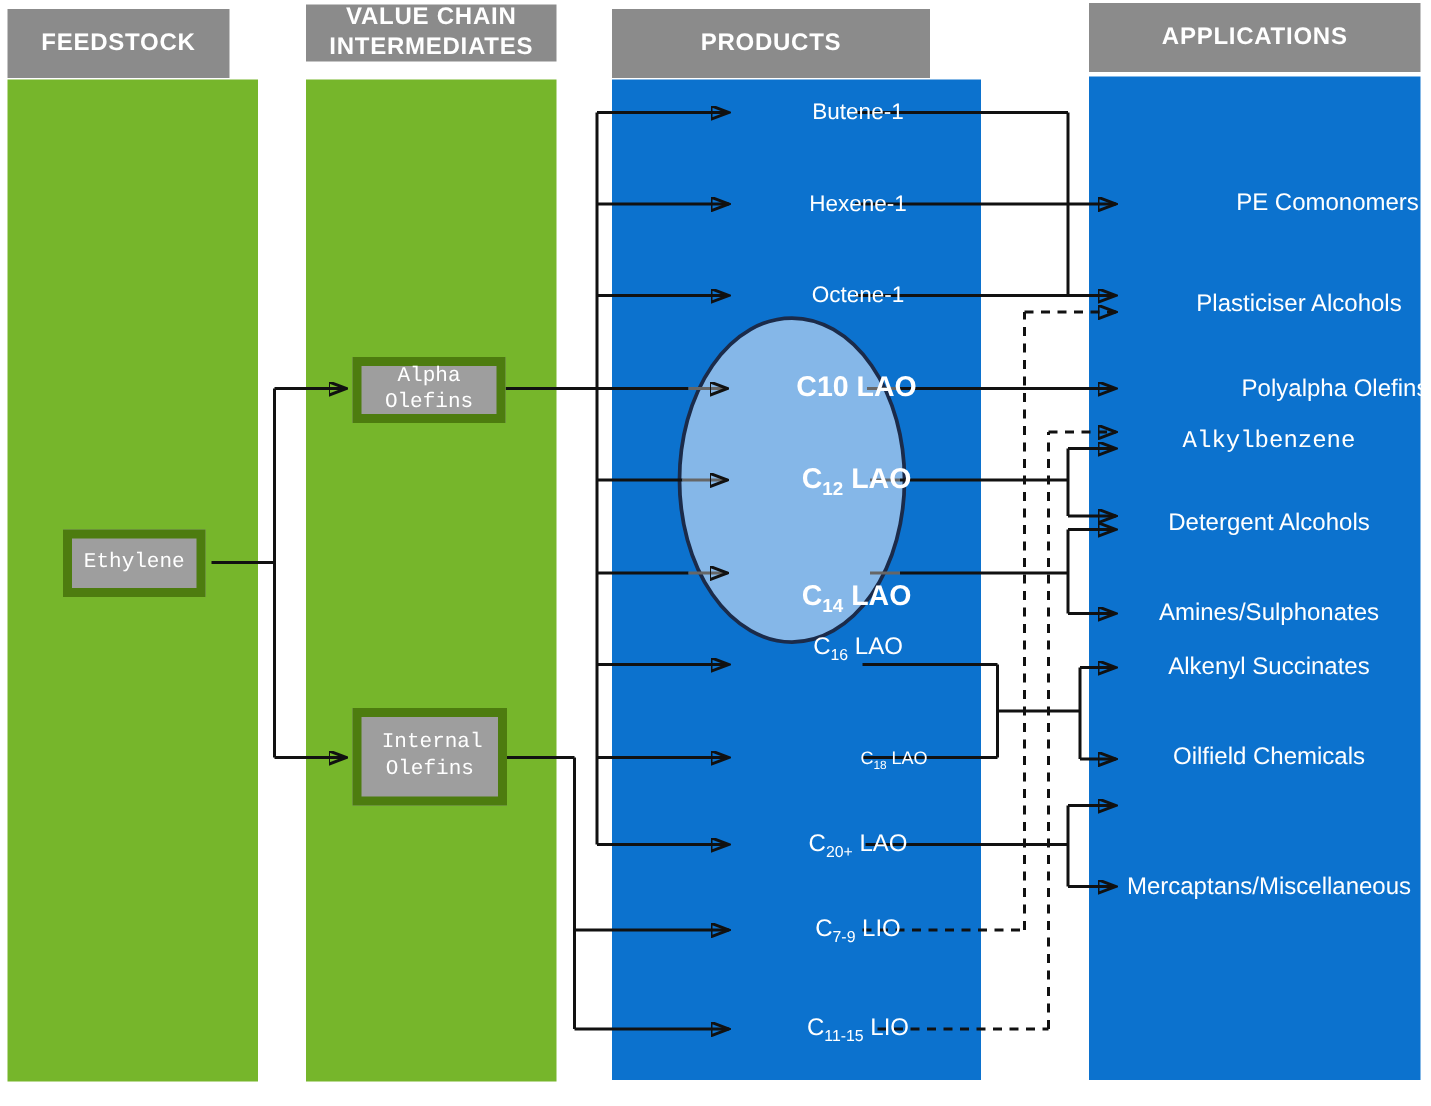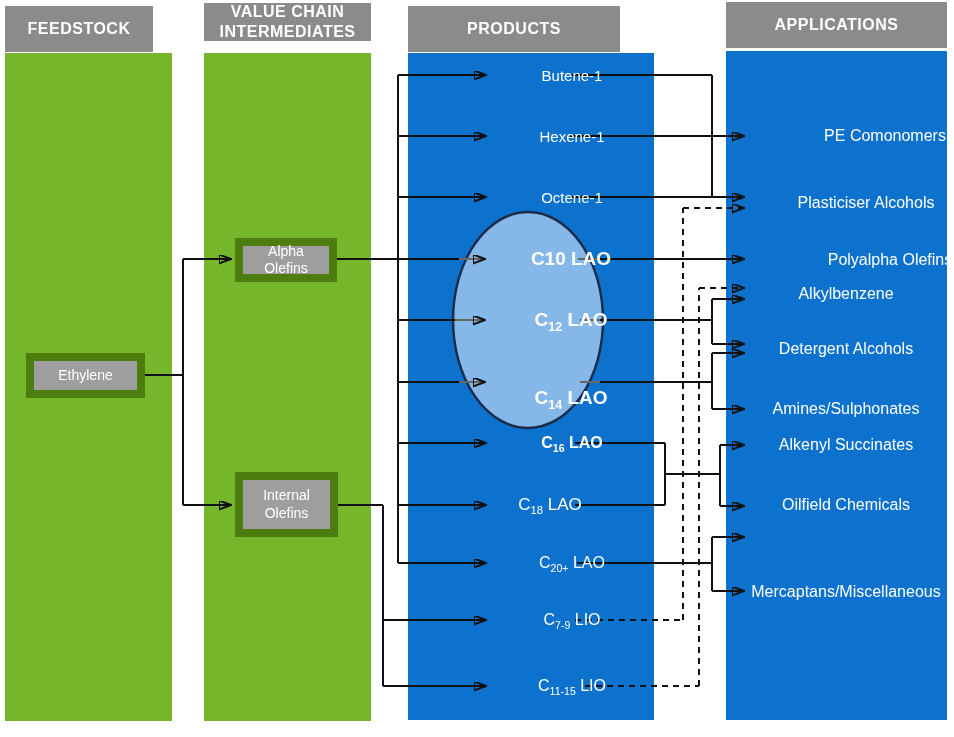--- a/index.html
+++ b/index.html
@@ -8,23 +8,23 @@
     font-family:"Liberation Sans", sans-serif;overflow:hidden;
   }
   .col-header{
     position:absolute;background:#8B8B8B;color:#ffffff;
     display:flex;align-items:center;justify-content:center;text-align:center;
     font-weight:bold;font-size:16px;letter-spacing:.5px;line-height:1.25;
   }
   .col-body-green{position:absolute;background:#76B62B;}
   .col-body-blue{position:absolute;background:#0C72CE;}
   .node{
-    position:absolute;background:#9E9E9E;border:8px solid #4d7c0f;box-sizing:border-box;
+    position:absolute;background:#9E9E9E;border:6px solid #4d7c0f;box-sizing:border-box;
     color:#ffffff;font-size:14px;display:flex;align-items:center;justify-content:center;
-    text-align:center;line-height:1.25;
+    text-align:center;line-height:1.25;font-family:Liberation Mono, monospace;
   }
   .node .wrap{display:block;width:64px;}
   .plabel{
     position:absolute;transform:translate(-50%,-50%);color:#ffffff;font-size:15px;
     white-space:nowrap;text-align:center;z-index:4;margin-left:43px;
   }
   .plabel.big{font-size:19px;font-weight:bold;}
   .alabel{
     position:absolute;transform:translate(-50%,-50%);color:#ffffff;font-size:16px;
     white-space:nowrap;text-align:center;z-index:4;
@@ -146,45 +146,45 @@
       <path class="dash" d="M683 208 L744 208" marker-end="url(#ah)"></path>
     </g>
 
     <g>
       <path class="dash" d="M585 686 L699 686"></path>
       <path class="dash" d="M699 686 L699 288"></path>
       <path class="dash" d="M699 288 L744 288" marker-end="url(#ah)"></path>
     </g>
   </svg>
 
-  <div class="node" style="left:26px;top:353px;width:119px;height:45px;z-index:4;">
+  <div class="node" style="left:42px;top:353px;width:95px;height:45px;z-index:4;">
     <span>Ethylene</span>
   </div>
   <div class="node" style="left:235px;top:238px;width:102px;height:44px;z-index:4;">
     <span class="wrap">Alpha Olefins</span>
   </div>
   <div class="node" style="left:235px;top:472px;width:103px;height:65px;z-index:4;">
     <span class="wrap">Internal Olefins</span>
   </div>
 
   <div class="plabel" style="left:529px;top:75px;">Butene-1</div>
   <div class="plabel" style="left:529px;top:136px;">Hexene-1</div>
   <div class="plabel" style="left:529px;top:197px;">Octene-1</div>
   <div class="plabel big" style="left:528px;top:259px;">C10 LAO</div>
   <div class="plabel big" style="left:528px;top:320px;"><span>C</span><sub>12</sub><span> LAO</span></div>
   <div class="plabel big" style="left:528px;top:398px;"><span>C</span><sub>14</sub><span> LAO</span></div>
-  <div class="plabel" style="left:529px;top:443px;font-size:16px;font-weight:bold;"><span>C</span><sub>16</sub><span> LAO</span></div>
-  <div class="plabel" style="left:507px;top:505px;font-size:17px;"><span>C</span><sub>18</sub><span> LAO</span></div>
+  <div class="plabel" style="left:529px;top:432px;font-size:16px;"><span>C</span><sub>16</sub><span> LAO</span></div>
+  <div class="plabel" style="left:553px;top:505px;font-size:12px;"><span>C</span><sub>18</sub><span> LAO</span></div>
   <div class="plabel" style="left:529px;top:563px;font-size:16px;"><span>C</span><sub>20+</sub><span> LAO</span></div>
   <div class="plabel" style="left:529px;top:620px;font-size:16px;"><span>C</span><sub>7-9</sub><span> LIO</span></div>
   <div class="plabel" style="left:529px;top:686px;font-size:16px;"><span>C</span><sub>11-15</sub><span> LIO</span></div>
 
   <div class="alabel" style="left:846px;top:136px;margin-left:39px;">PE Comonomers</div>
   <div class="alabel" style="left:846px;top:203px;padding-left:40px;">Plasticiser Alcohols</div>
   <div class="alabel" style="left:846px;top:260px;margin-left:44px;">Polyalpha Olefins</div>
-  <div class="alabel" style="left:846px;top:294px;">Alkylbenzene</div>
+  <div class="alabel" style="left:846px;top:294px;font-family:Liberation Mono, monospace;">Alkylbenzene</div>
   <div class="alabel" style="left:846px;top:349px;">Detergent Alcohols</div>
   <div class="alabel" style="left:846px;top:409px;">Amines/Sulphonates</div>
   <div class="alabel" style="left:846px;top:445px;">Alkenyl Succinates</div>
   <div class="alabel" style="left:846px;top:505px;">Oilfield Chemicals</div>
   <div class="alabel" style="left:846px;top:592px;">Mercaptans/Miscellaneous</div>
 
 </div>
 
 </body></html>

